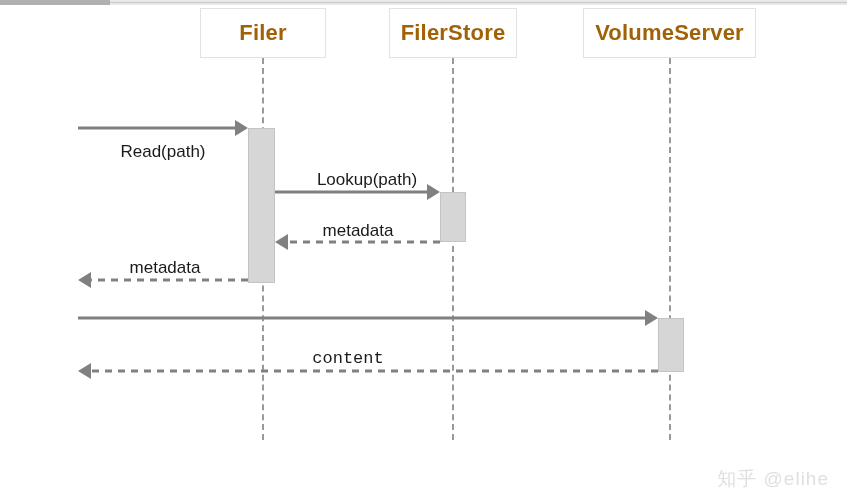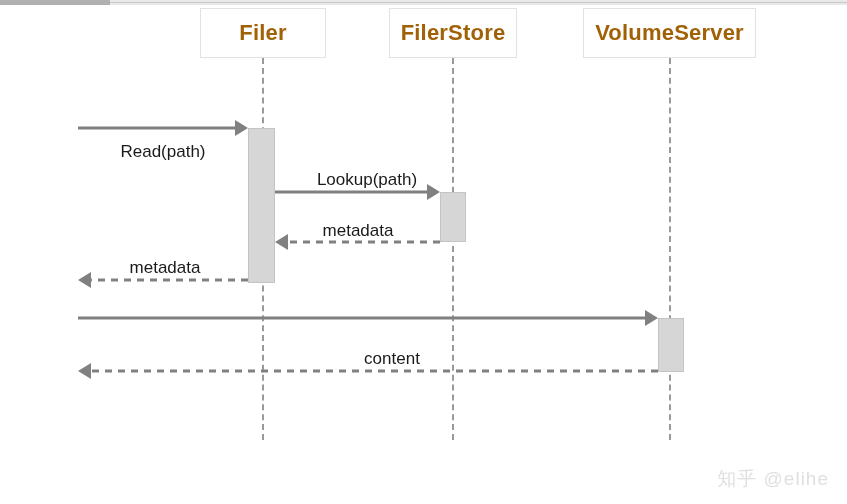--- a/index.html
+++ b/index.html
@@ -148,21 +148,21 @@
         <polygon points="78,371 91,363 91,379" fill="#808080"></polygon>
       </g>
     </svg>
     <div class="activation" style="left: 248px; top: 128px; width: 27px; height: 155px; background: rgb(214, 214, 214); border-color: rgb(196, 196, 196);"></div>
     <div class="activation" style="left: 440px; top: 192px; width: 26px; height: 50px; background: rgb(214, 214, 214); border-color: rgb(196, 196, 196);"></div>
     <div class="activation" style="left: 658px; top: 318px; width: 26px; height: 54px; background: rgb(214, 214, 214); border-color: rgb(196, 196, 196);"></div>
     <div class="msg-label" style="left: 163px; top: 106px; color: rgb(26, 26, 26); margin-top: 36px;">Read(path)</div>
     <div class="msg-label" style="left: 356px; top: 170px; color: rgb(26, 26, 26); margin-left: 11px;">Lookup(path)</div>
     <div class="msg-label" style="left: 358px; top: 221px; color: rgb(26, 26, 26);">metadata</div>
     <div class="msg-label" style="left: 165px; top: 258px; color: rgb(26, 26, 26);">metadata</div>
-    <div class="msg-label" style="left: 392px; top: 349px; color: rgb(26, 26, 26);">content</div>
+    <div class="msg-label" style="left: 348px; top: 349px; color: rgb(26, 26, 26); font-family: Liberation Mono, monospace;">content</div>
     <div class="participant-box" style="left: 200px; top: 8px; width: 126px; height: 50px; border-color: rgb(226, 226, 226);">
       <span class="participant-label">Filer</span>
     </div>
     <div class="participant-box" style="left: 389px; top: 8px; width: 128px; height: 50px; border-color: rgb(226, 226, 226);">
       <span class="participant-label">FilerStore</span>
     </div>
     <div class="participant-box" style="left: 583px; top: 8px; width: 173px; height: 50px; border-color: rgb(226, 226, 226);">
       <span class="participant-label">VolumeServer</span>
     </div>
   </div>

